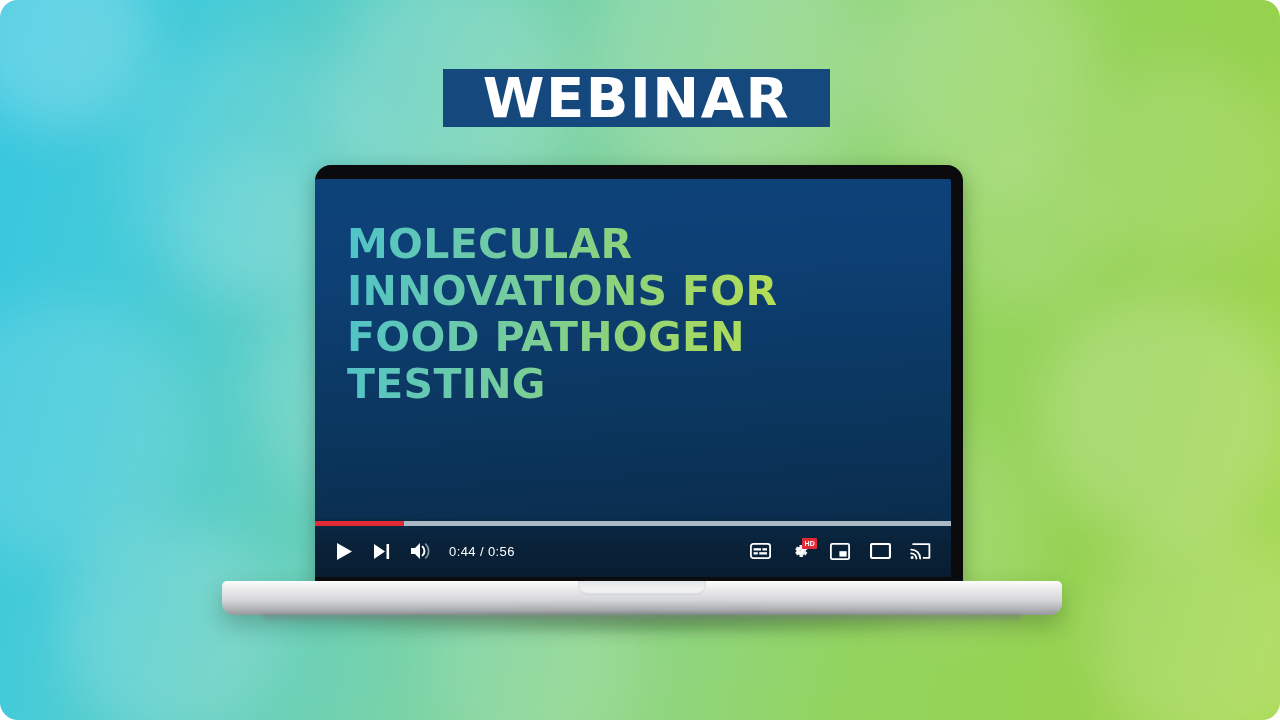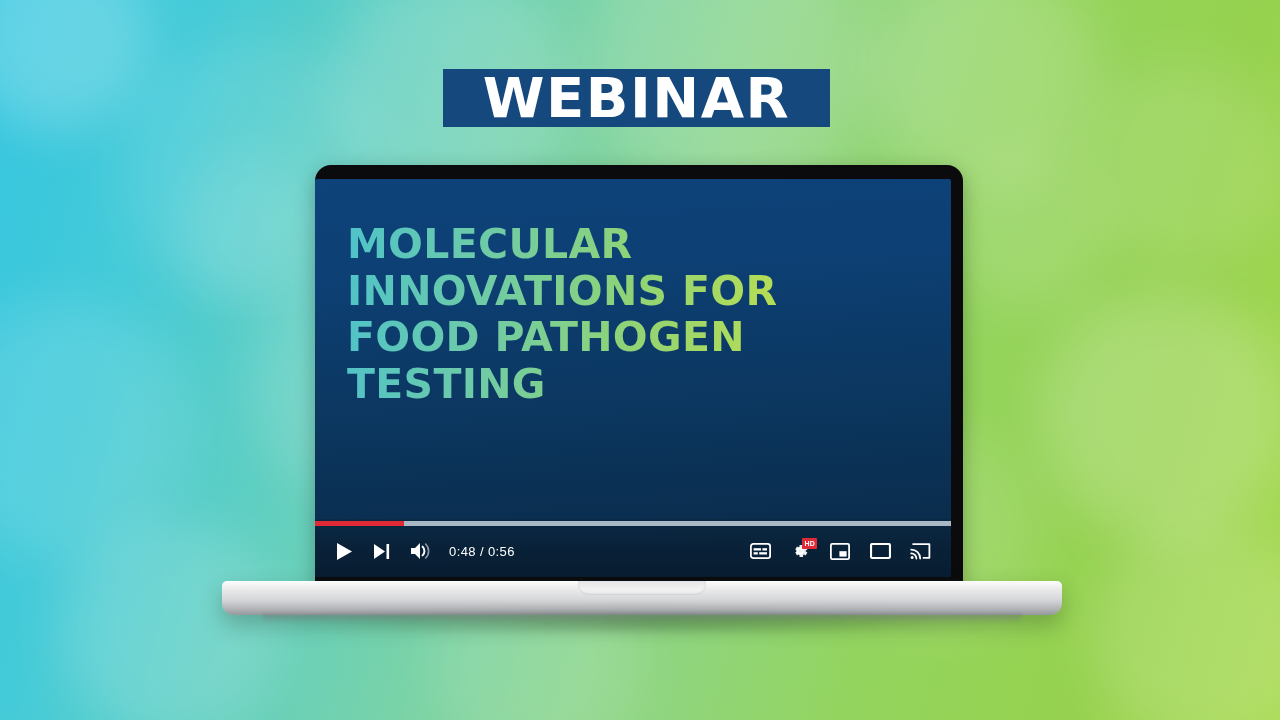--- a/index.html
+++ b/index.html
@@ -17,20 +17,21 @@
     height: 720px;
     overflow: hidden;
     background: linear-gradient(105deg,
         #35c6e0 0%,
         #45cbd8 14%,
         #6ed1b4 34%,
         #8ed68e 52%,
         #93d45f 70%,
         #96d24e 86%,
         #a7d94f 100%);
+    border-radius: 18px;
   }
 
   
   .bokeh {
     position: absolute;
     border-radius: 50%;
     filter: blur(26px);
     pointer-events: none;
   }
   .b1  { left: -40px;  top: -60px;  width: 190px; height: 190px; background: rgba(255,255,255,0.22); }
@@ -318,21 +319,21 @@
               <div class="ctrl-btn">
                 <span>
                   <svg width="22" height="20" viewBox="0 0 22 20">
                     <polygon points="2,7 6,7 11,2 11,18 6,13 2,13" fill="#ffffff"></polygon>
                     <path d="M13.6 5.6a6.2 6.2 0 0 1 0 8.8" stroke="#ffffff" stroke-width="2" fill="none" stroke-linecap="round"></path>
                     <path d="M16.6 3.0a9.6 9.6 0 0 1 0 14.0" stroke="#ffffff" stroke-width="1.6" fill="none" stroke-linecap="round" opacity="0.55"></path>
                   </svg>
                 </span>
               </div>
 
-              <div class="time-display">0:48 / 0:56</div>
+              <div class="time-display">0:44 / 0:56</div>
             </div>
 
             <div class="ctrl-right">
 
               <div class="ctrl-btn">
                 <span>
                   <svg width="21" height="16" viewBox="0 0 21 16">
                     <rect x="0.9" y="0.9" width="19.2" height="14.2" rx="2.4" fill="none" stroke="#ffffff" stroke-width="1.8"></rect>
                     <rect x="3.6" y="5.2" width="7.4" height="2.3" fill="#ffffff"></rect>
                     <rect x="12.4" y="5.2" width="4.6" height="2.3" fill="#ffffff"></rect>

